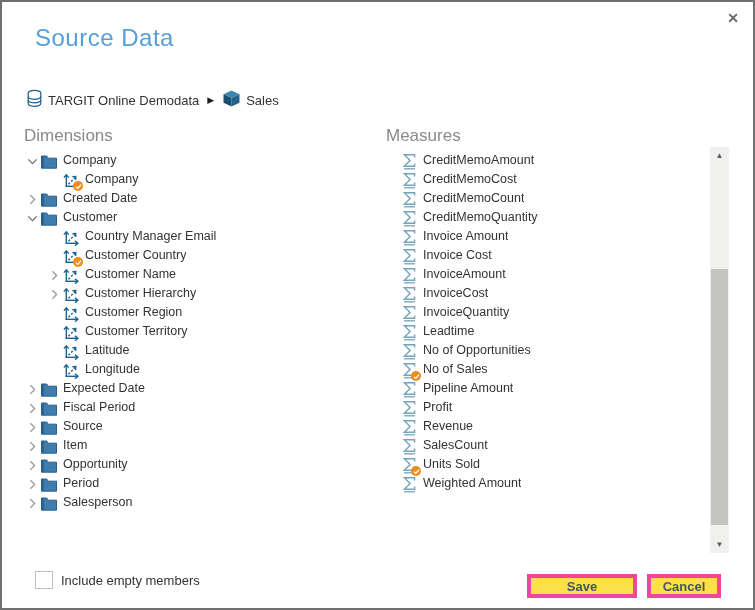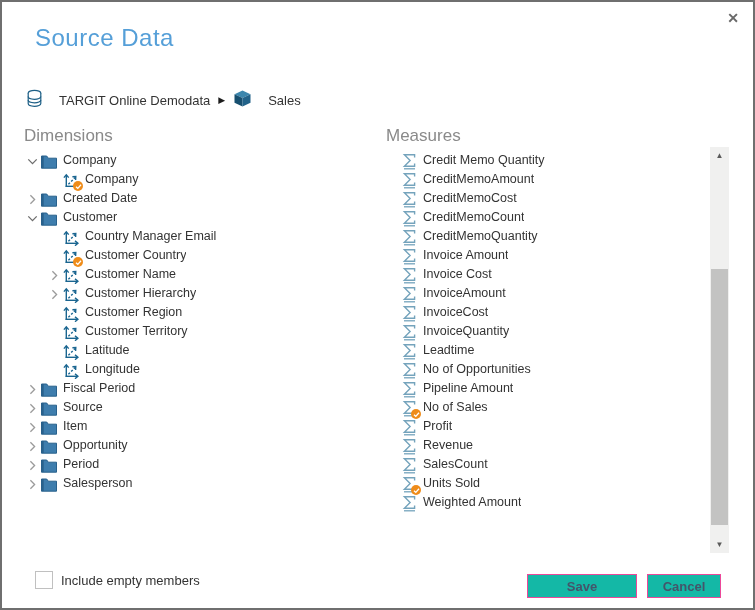--- a/index.html
+++ b/index.html
@@ -26,21 +26,21 @@
     display: flex; align-items: center; justify-content: center;
     font-size: 14px; font-weight: 700; color: #696969;
     cursor: default; background: transparent; border: none;
   }
 
   .breadcrumb {
     position: absolute; left: 24px; top: 88px;
     display: flex; align-items: center; gap: 6px;
     font-size: 13px; color: #333333; height: 20px;
   }
-  .breadcrumb .crumb { display: flex; align-items: center; gap: 16px; }
+  .breadcrumb .crumb { display: flex; align-items: center; gap: 5px; }
   .breadcrumb .sep { font-size: 9px; color: #1c1c1c; padding: 0 2px; }
 
   .panel-header { font-size: 17px; color: #8a8a8a; font-weight: 400; }
 
   .dimensions-panel { position: absolute; left: 22px; top: 124px; width: 352px; }
   .measures-panel   { position: absolute; left: 384px; top: 124px; width: 322px; }
   .panel-list { margin-top: 7px; }
 
   .tree-row, .measure-row {
     display: flex; 
@@ -92,21 +92,21 @@
     position: absolute; left: 33px; top: 569px;
     width: 18px; height: 18px;
     background: #fff; border: 1px solid #c0c0c0;
   }
   .checkbox-label {
     position: absolute; left: 59px; top: 571px;
     font-size: 13px; color: #333333;
   }
   .btn {
     position: absolute; top: 572px; height: 24px;
-    background: #14b8a6; border: 1px solid #ec4899;
+    background: #fde047; border: 4px solid #ec4899;
     font-family: "Liberation Sans", sans-serif;
     font-size: 13px; font-weight: 700; color: #44546a;
     display: flex; align-items: center; justify-content: center;
     cursor: default;
   }
   .btn.save { left: 525px; width: 110px; }
   .btn.cancel { left: 645px; width: 74px; }
 </style>
 </head>
 <body>
@@ -336,20 +336,34 @@
      <svg width="11" height="11" viewBox="0 0 11 11">
        <polyline points="3.4,1.3 7.6,5.5 3.4,9.7" fill="none" stroke="#9b9b9b" stroke-width="1.3"></polyline>
      </svg>
           </span>
           <span class="node-icon">
             <svg width="16" height="14" viewBox="0 0 16 14">
      <path d="M0.5,1 h5.2 l1.6,2.2 h8.2 v10 h-15 z" fill="#3e7dad" stroke="#29618c" stroke-width="1"></path>
      <rect x="0.5" y="1" width="2.2" height="12" fill="#29618c"></rect>
    </svg>
           </span>
+          <span class="row-label">Expected Date</span>
+        </div>
+        <div class="tree-row level0">
+          <span class="chev">
+     <svg width="11" height="11" viewBox="0 0 11 11">
+       <polyline points="3.4,1.3 7.6,5.5 3.4,9.7" fill="none" stroke="#9b9b9b" stroke-width="1.3"></polyline>
+     </svg>
+          </span>
+          <span class="node-icon">
+            <svg width="16" height="14" viewBox="0 0 16 14">
+     <path d="M0.5,1 h5.2 l1.6,2.2 h8.2 v10 h-15 z" fill="#3e7dad" stroke="#29618c" stroke-width="1"></path>
+     <rect x="0.5" y="1" width="2.2" height="12" fill="#29618c"></rect>
+   </svg>
+          </span>
           <span class="row-label">Fiscal Period</span>
         </div>
         <div class="tree-row level0">
           <span class="chev">
      <svg width="11" height="11" viewBox="0 0 11 11">
        <polyline points="3.4,1.3 7.6,5.5 3.4,9.7" fill="none" stroke="#9b9b9b" stroke-width="1.3"></polyline>
      </svg>
           </span>
           <span class="node-icon">
             <svg width="16" height="14" viewBox="0 0 16 14">
@@ -421,29 +435,20 @@
   <div class="measures-panel">
     <div class="panel-header">Measures</div>
     <div class="panel-list">
         <div class="measure-row">
           <span class="node-icon">
             <svg width="15" height="17" viewBox="0 0 15 17">
      <path d="M12.6,4.4 V1.8 H2.4 L8.1,7.5 L2.4,13.2 H12.6 V10.6" fill="none" stroke="#74a3bc" stroke-width="1.4"></path>
      <line x1="2" y1="15.8" x2="13" y2="15.8" stroke="#74a3bc" stroke-width="1.3"></line>
    </svg>
           </span>
-          <span class="row-label">Credit Memo Quantity</span>
-        </div>
-        <div class="measure-row">
-          <span class="node-icon">
-            <svg width="15" height="17" viewBox="0 0 15 17">
-     <path d="M12.6,4.4 V1.8 H2.4 L8.1,7.5 L2.4,13.2 H12.6 V10.6" fill="none" stroke="#74a3bc" stroke-width="1.4"></path>
-     <line x1="2" y1="15.8" x2="13" y2="15.8" stroke="#74a3bc" stroke-width="1.3"></line>
-   </svg>
-          </span>
           <span class="row-label">CreditMemoAmount</span>
         </div>
         <div class="measure-row">
           <span class="node-icon">
             <svg width="15" height="17" viewBox="0 0 15 17">
      <path d="M12.6,4.4 V1.8 H2.4 L8.1,7.5 L2.4,13.2 H12.6 V10.6" fill="none" stroke="#74a3bc" stroke-width="1.4"></path>
      <line x1="2" y1="15.8" x2="13" y2="15.8" stroke="#74a3bc" stroke-width="1.3"></line>
    </svg>
           </span>
           <span class="row-label">CreditMemoCost</span>
@@ -521,43 +526,43 @@
           <span class="row-label">Leadtime</span>
         </div>
         <div class="measure-row">
           <span class="node-icon">
             <svg width="15" height="17" viewBox="0 0 15 17">
      <path d="M12.6,4.4 V1.8 H2.4 L8.1,7.5 L2.4,13.2 H12.6 V10.6" fill="none" stroke="#74a3bc" stroke-width="1.4"></path>
      <line x1="2" y1="15.8" x2="13" y2="15.8" stroke="#74a3bc" stroke-width="1.3"></line>
    </svg>
           </span>
           <span class="row-label">No of Opportunities</span>
-        </div>
-        <div class="measure-row">
-          <span class="node-icon">
-            <svg width="15" height="17" viewBox="0 0 15 17">
-     <path d="M12.6,4.4 V1.8 H2.4 L8.1,7.5 L2.4,13.2 H12.6 V10.6" fill="none" stroke="#74a3bc" stroke-width="1.4"></path>
-     <line x1="2" y1="15.8" x2="13" y2="15.8" stroke="#74a3bc" stroke-width="1.3"></line>
-   </svg>
-          </span>
-          <span class="row-label">Pipeline Amount</span>
         </div>
         <div class="measure-row">
           <span class="node-icon">
             <svg width="15" height="17" viewBox="0 0 15 17">
      <path d="M12.6,4.4 V1.8 H2.4 L8.1,7.5 L2.4,13.2 H12.6 V10.6" fill="none" stroke="#74a3bc" stroke-width="1.4"></path>
      <line x1="2" y1="15.8" x2="13" y2="15.8" stroke="#74a3bc" stroke-width="1.3"></line>
    </svg>
             <span class="badge">
      <svg width="7" height="7" viewBox="0 0 7 7">
        <polyline points="1,3.7 2.8,5.4 6,1.7" fill="none" stroke="#ffffff" stroke-width="1.3"></polyline>
      </svg>
             </span>
           </span>
           <span class="row-label">No of Sales</span>
+        </div>
+        <div class="measure-row">
+          <span class="node-icon">
+            <svg width="15" height="17" viewBox="0 0 15 17">
+     <path d="M12.6,4.4 V1.8 H2.4 L8.1,7.5 L2.4,13.2 H12.6 V10.6" fill="none" stroke="#74a3bc" stroke-width="1.4"></path>
+     <line x1="2" y1="15.8" x2="13" y2="15.8" stroke="#74a3bc" stroke-width="1.3"></line>
+   </svg>
+          </span>
+          <span class="row-label">Pipeline Amount</span>
         </div>
         <div class="measure-row">
           <span class="node-icon">
             <svg width="15" height="17" viewBox="0 0 15 17">
      <path d="M12.6,4.4 V1.8 H2.4 L8.1,7.5 L2.4,13.2 H12.6 V10.6" fill="none" stroke="#74a3bc" stroke-width="1.4"></path>
      <line x1="2" y1="15.8" x2="13" y2="15.8" stroke="#74a3bc" stroke-width="1.3"></line>
    </svg>
           </span>
           <span class="row-label">Profit</span>
         </div>

